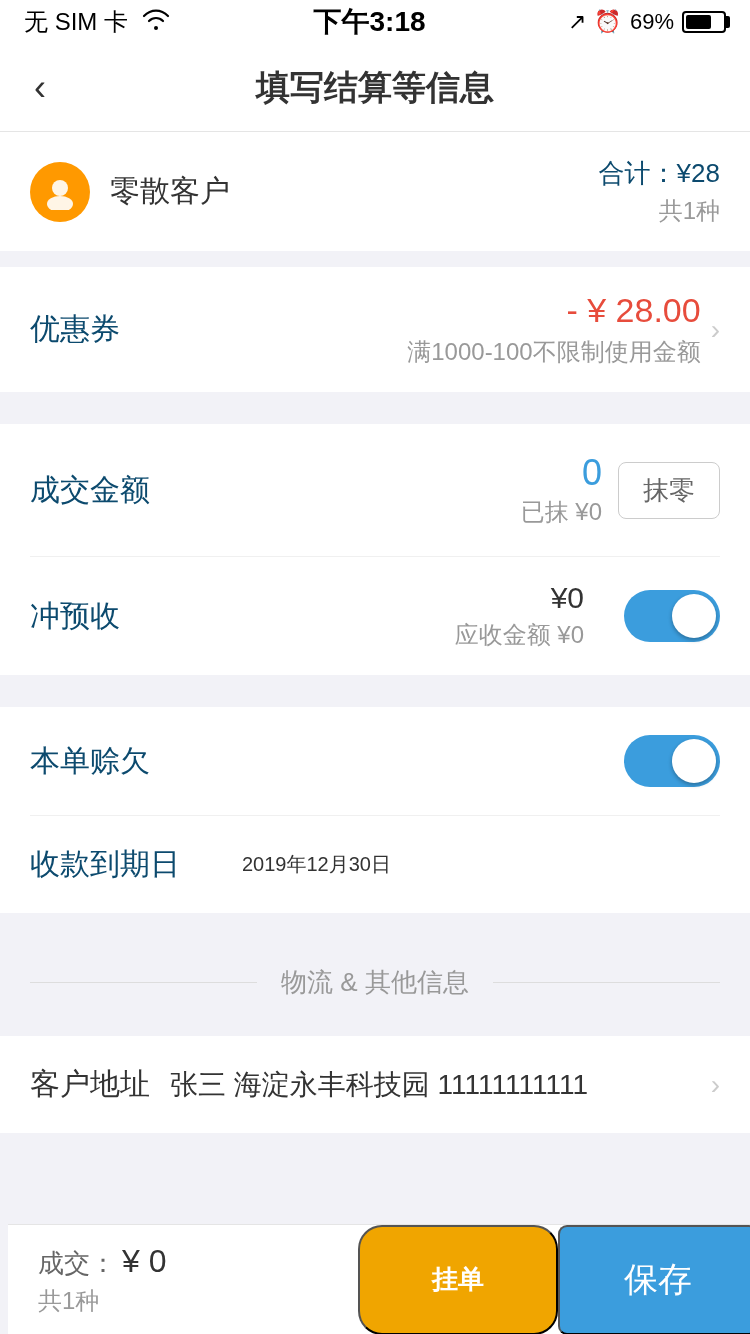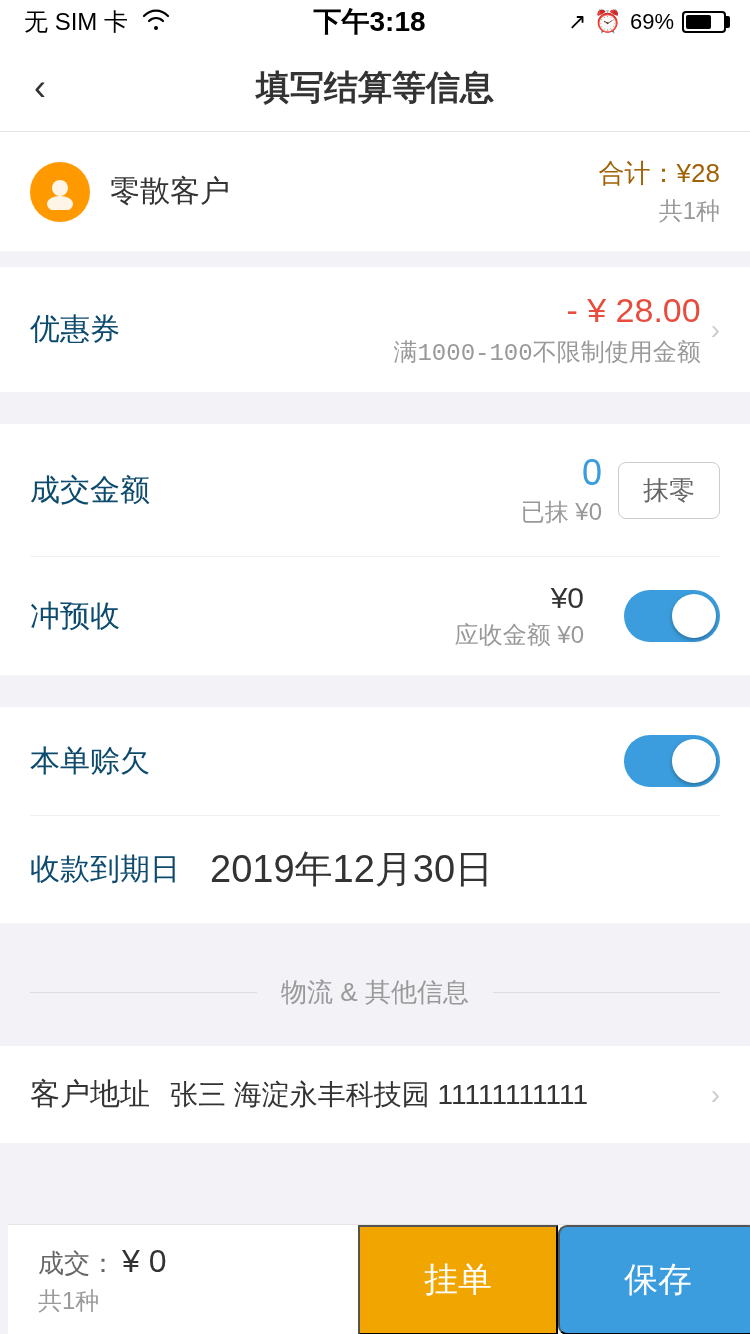--- a/index.html
+++ b/index.html
@@ -78,42 +78,42 @@
       display: flex;
       align-items: center;
       justify-content: space-between;
     }
     .customer-left { display: flex; align-items: center; gap: 20px; }
     .avatar {
       width: 60px; height: 60px; border-radius: 50%; background: #f90; display: flex; align-items: center; justify-content: center; font-size: 32px; color: #fff;
     }
     .customer-name { font-size: 30px; font-weight: 500; color: #333; }
     .customer-right { text-align: right; }
-    .total-label { font-size: 26px; color: #a16207; }
+    .total-label { font-size: 26px; color: #0c4a6e; }
     .total-count { font-size: 24px; color: #999; margin-top: 4px; }
 
     
     .divider { height: 1px; background: #f0f0f0; margin: 0 30px; }
     .section-divider { height: 16px; background: #f2f2f7; }
     .row-label { font-size: 30px; color: #0c4a6e; }
     .row-right { display: flex; align-items: center; gap: 16px; text-align: right; }
-    .row-value { font-size: 38px; color: #333; }
+    .row-value { font-size: 20px; color: #333; margin-left: 32px; }
     .row-sub { font-size: 24px; color: #999; margin-top: 2px; }
     .chevron { font-size: 28px; color: #ccc; }
 
     
     .discount-row {
       padding: 24px 30px;
       background: #fff;
       display: flex;
       align-items: center;
       justify-content: space-between;
     }
     .discount-value { font-size: 34px; color: #e74c3c; font-weight: 500; }
-    .discount-sub { font-size: 24px; color: #999; margin-top: 6px; font-family: Liberation Mono, monospace; }
+    .discount-sub { font-size: 24px; color: #999; margin-top: 6px; }
     .discount-right { text-align: right; display: flex; align-items: center; gap: 10px; }
 
     
     .transaction-row {
       padding: 28px 30px;
       background: #fff;
       display: flex;
       align-items: center;
       justify-content: space-between;
     }
@@ -220,24 +220,25 @@
     .bottom-deal { font-size: 26px; color: #666; }
     .bottom-amount { font-size: 32px; color: #333; font-weight: 500; }
     .bottom-count { font-size: 24px; color: #999; margin-top: 4px; }
     .btn-hold {
       width: 200px;
       height: 110px;
       background: #f0a500;
       display: flex;
       align-items: center;
       justify-content: center;
-      font-size: 34px;
+      font-size: 26px;
       color: #fff;
-      font-weight: 400;
-      cursor: pointer;
+      font-weight: 700;
+      cursor: pointer;
+      border-radius: 24px;
     }
     .btn-save {
       width: 200px;
       height: 110px;
       background: #3b9ddd;
       display: flex;
       align-items: center;
       justify-content: center;
       font-size: 34px;
       color: #fff;

